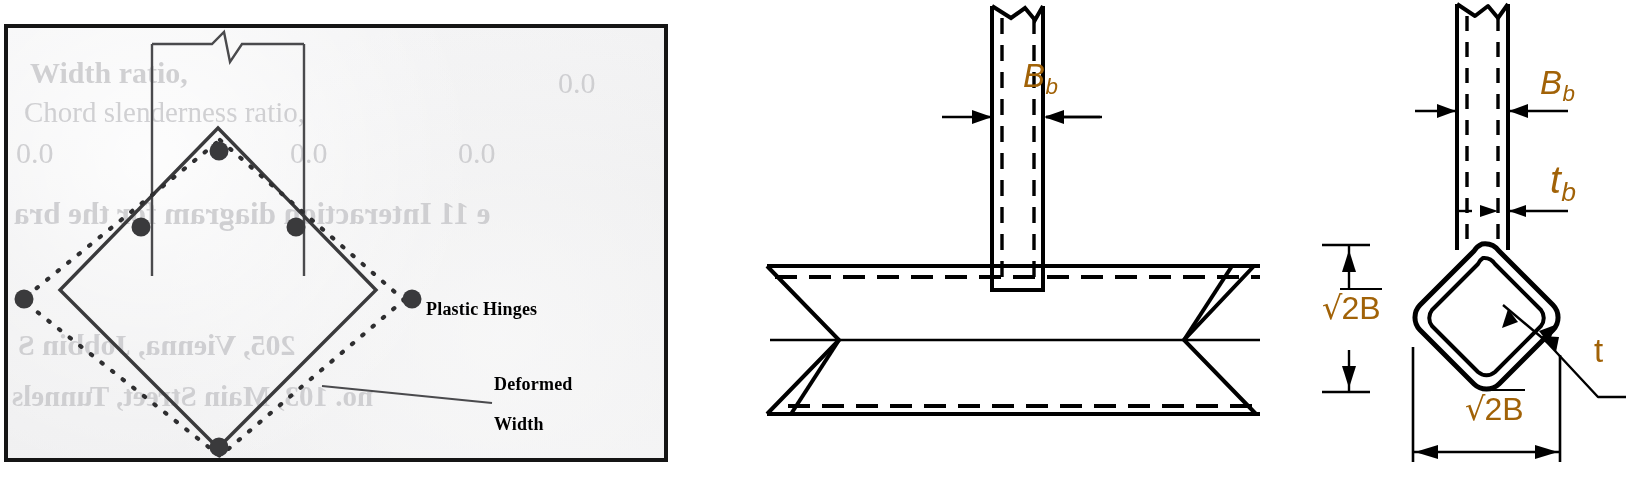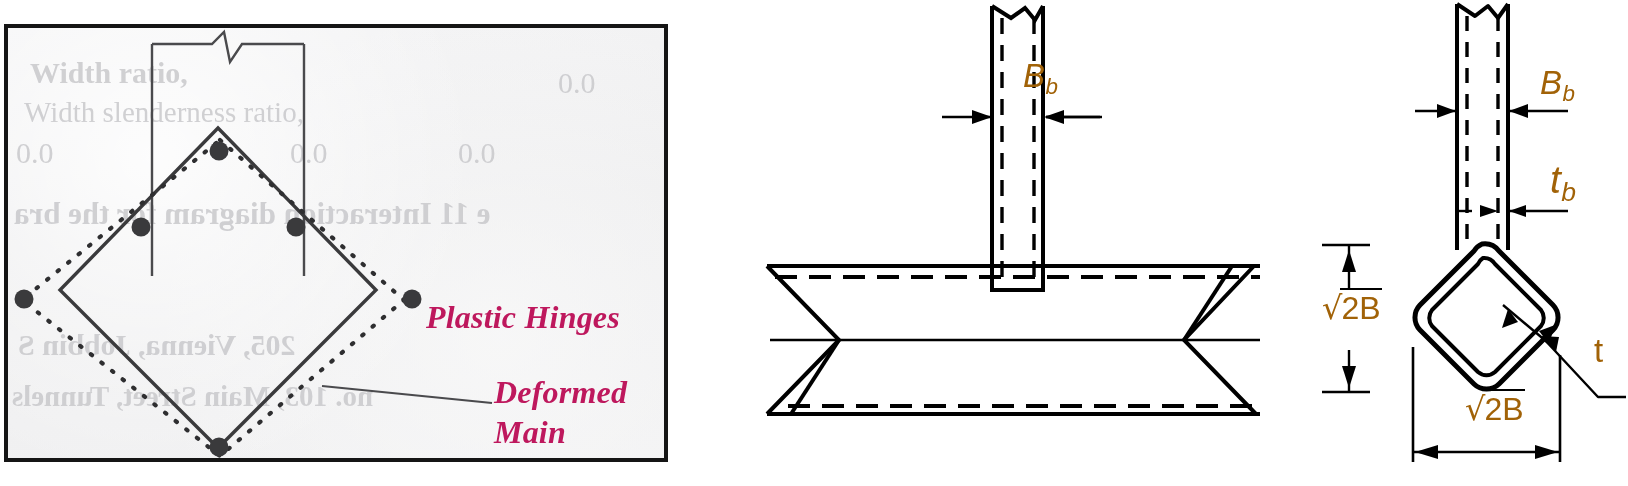--- a/index.html
+++ b/index.html
@@ -54,27 +54,26 @@
     position: absolute;
     left: 0;
     top: 0;
   }
   #photo-svg { z-index: 5; }
 
   
   .callout {
     position: absolute;
     z-index: 6;
-    color: #be185d;
+    color: #000000;
     font-family: "Liberation Serif", serif;
     font-weight: 700;
-    font-size: 32px;
+    font-size: 18px;
     letter-spacing: 0.2px;
     white-space: nowrap;
-    font-style: italic;
   }
 
   
   .lbl {
     position: absolute;
     z-index: 9;
     color: #a16207;
     font-family: "Liberation Sans", sans-serif;
     white-space: nowrap;
     user-select: none;
@@ -107,21 +106,21 @@
 </style>
 </head>
 <body>
 
 <div id="root">
 
   <div id="photo-panel">
     <div id="photo-paper"></div>
 
     <div class="ghost" style="left:22px; top:28px; font-size:30px; font-weight:700;">Width ratio,</div>
-    <div class="ghost" style="left:16px; top:68px; font-size:29px;">Width slenderness ratio,</div>
+    <div class="ghost" style="left:16px; top:68px; font-size:29px;">Chord slenderness ratio,</div>
     <div class="ghost" style="left:550px; top:38px; font-size:30px;">0.0</div>
     <div class="ghost" style="left:8px; top:108px; font-size:30px;">0.0</div>
     <div class="ghost" style="left:282px; top:108px; font-size:30px;">0.0</div>
     <div class="ghost" style="left:450px; top:108px; font-size:30px;">0.0</div>
     <div class="ghost flip" style="left:6px; top:168px; font-size:31px; font-weight:700;">e 11  Interaction diagram for the bra</div>
     <div class="ghost flip" style="left:10px; top:300px; font-size:30px; font-weight:700;">205,  Vienna,  Jobbin  S</div>
     <div class="ghost flip" style="left:4px; top:352px; font-size:29px; font-weight:700;">no.  103,  Main Street,  Tunnels</div>
 
     <svg id="photo-svg" width="656" height="430" viewBox="0 0 656 430">
 
@@ -136,21 +135,21 @@
       <circle cx="288" cy="199" r="9.5" fill="#3a3a3c"></circle>
       <circle cx="16" cy="271" r="9.5" fill="#3a3a3c"></circle>
       <circle cx="404" cy="271" r="9.5" fill="#3a3a3c"></circle>
       <circle cx="211" cy="419" r="9.5" fill="#3a3a3c"></circle>
 
       <path d="M 314 358 L 484 375" fill="none" stroke="#4a4a4d" stroke-width="2.2"></path>
     </svg>
 
     <div class="callout" style="left:418px; top:271px;">Plastic Hinges</div>
     <div class="callout" style="left:486px; top:346px;">Deformed</div>
-    <div class="callout" style="left:486px; top:386px;">Main</div>
+    <div class="callout" style="left:486px; top:386px;">Width</div>
   </div>
 
   <svg id="mid-svg" width="560" height="420" viewBox="0 0 560 420" style="left:700px; top:0px;">
     <g stroke="#000" fill="none" stroke-linejoin="miter" stroke-linecap="butt">
 
       <path d="M 292 6 L 292 290" stroke-width="4"></path>
       <path d="M 343 6 L 343 290" stroke-width="4"></path>
 
       <path d="M 292 6 L 311 18 L 325 8 L 335 20 L 343 6" stroke-width="4"></path>
 

